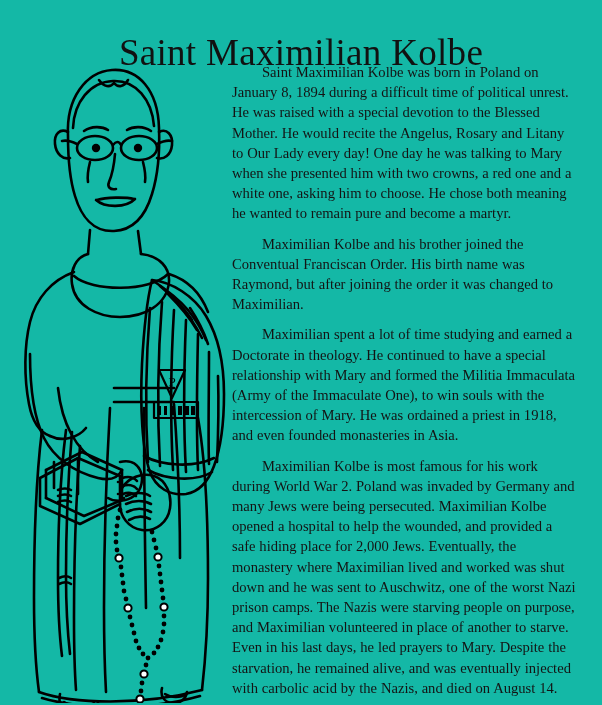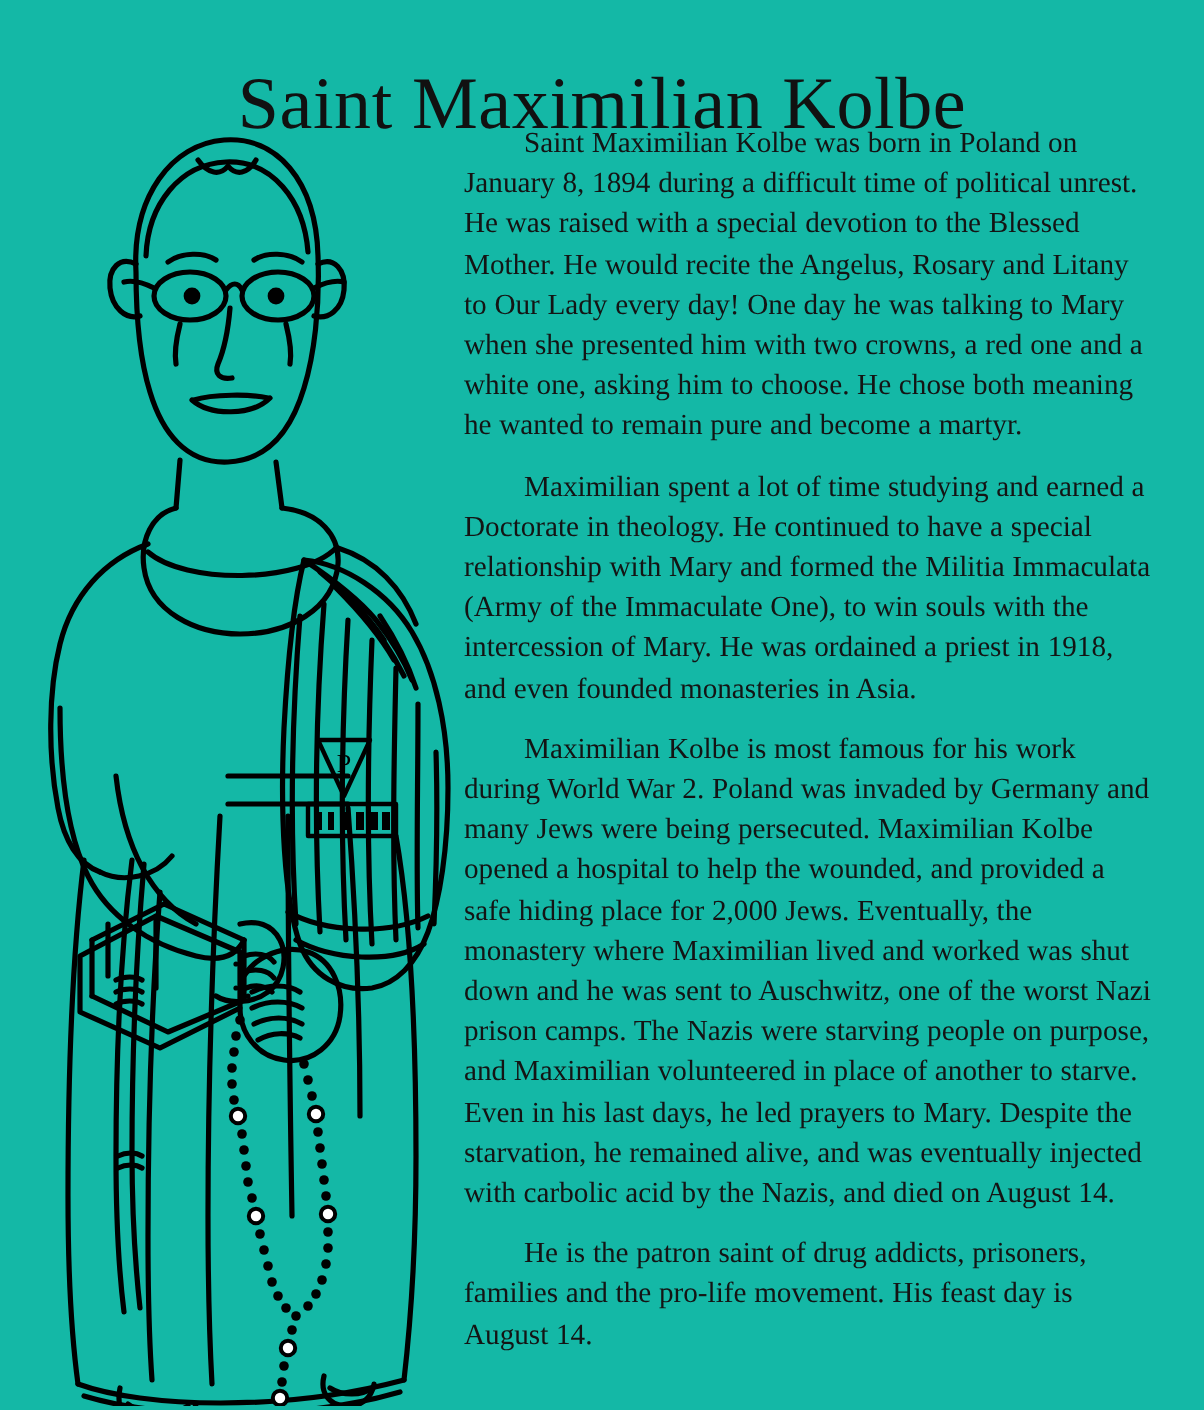--- a/index.html
+++ b/index.html
@@ -322,18 +322,19 @@
           <path d="M160,630 C158,638 162,644 170,645 C178,646 184,641 185,634"></path>
           <path d="M163,636 C169,640 179,640 184,636"></path>
         </g>
 
       </g>
     </svg>
   </div>
 
   <div id="article">
     <p class="para">Saint Maximilian Kolbe  was born in Poland on January 8, 1894 during a difficult  time of political unrest.  He was raised with a special devotion to the Blessed Mother.  He would recite the Angelus, Rosary and Litany to Our Lady every day!  One day he was talking to Mary when she presented him with two crowns, a red one and a white one, asking him to choose.  He chose both meaning he wanted to remain pure and become a martyr.</p>
+    <p class="para">Maximilian Kolbe and his brother joined the Conventual Franciscan Order.  His birth name was Raymond, but after joining the order it was changed to Maximilian.</p>
     <p class="para">Maximilian spent a lot of time studying and earned a Doctorate in theology.  He continued to have a special relationship with Mary and formed the Militia Immaculata (Army of the Immaculate One), to win souls with the intercession of Mary.  He was ordained a priest in 1918, and even founded monasteries in Asia.</p>
     <p class="para">Maximilian Kolbe is most famous for his work during World War 2.  Poland was invaded by Germany and many Jews were being persecuted.  Maximilian Kolbe opened a hospital to help the wounded, and provided a safe hiding place for 2,000 Jews. Eventually, the monastery where Maximilian lived and worked was shut down and he was sent to Auschwitz, one of the worst Nazi prison camps. The Nazis were starving people on purpose, and Maximilian volunteered in place of another to starve. Even in his last days, he led prayers to Mary.  Despite the starvation, he remained alive, and was eventually injected with carbolic acid by the Nazis, and died on August 14.</p>
     <p class="para">He is the patron saint of drug addicts, prisoners, families and the pro-life movement. His feast day is August 14.</p>
   </div>
 
 </div>
 
 </body></html>

